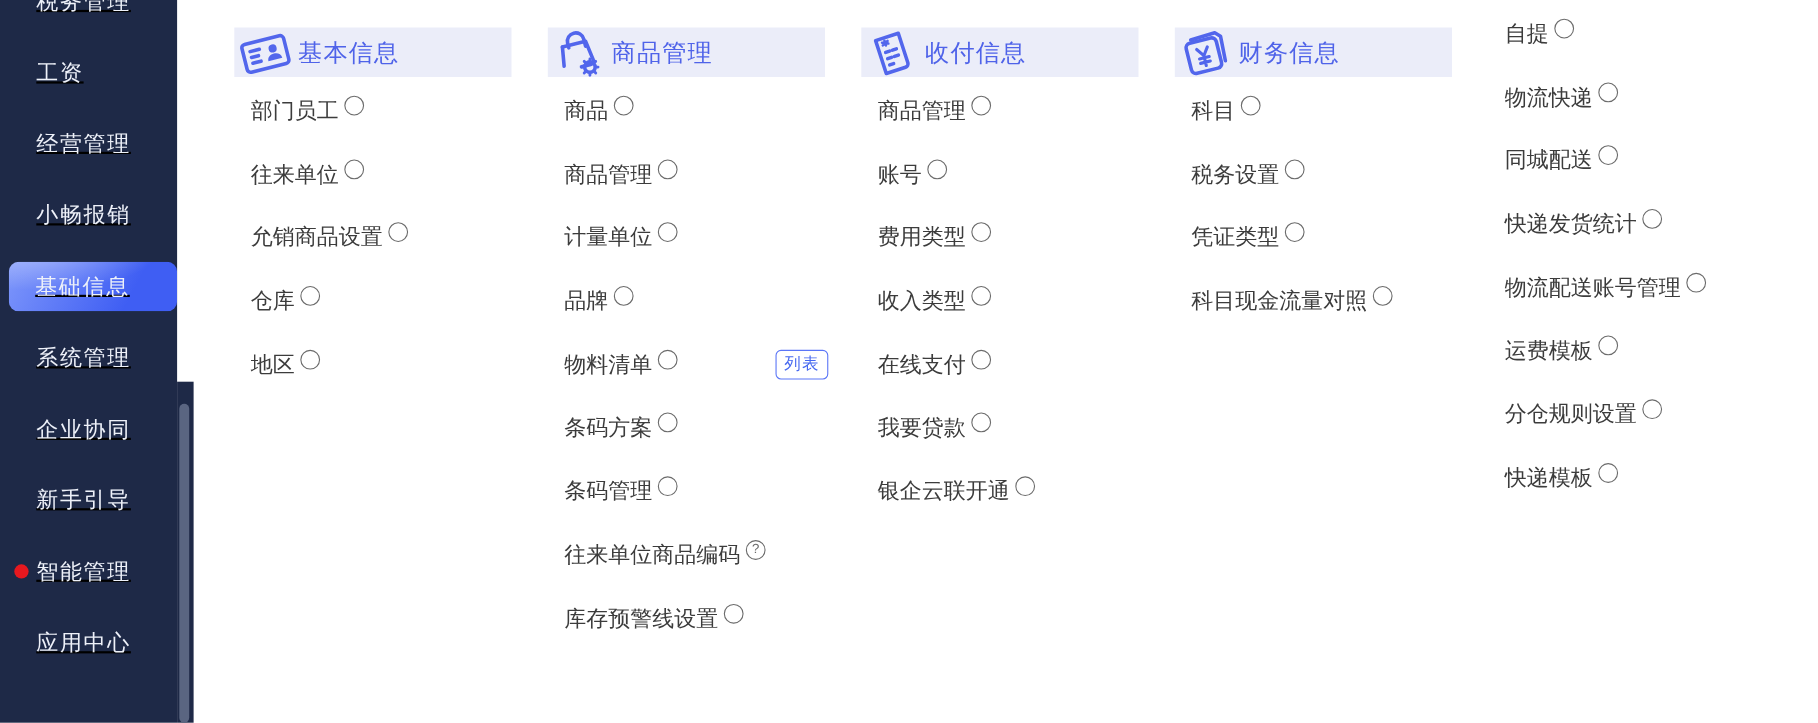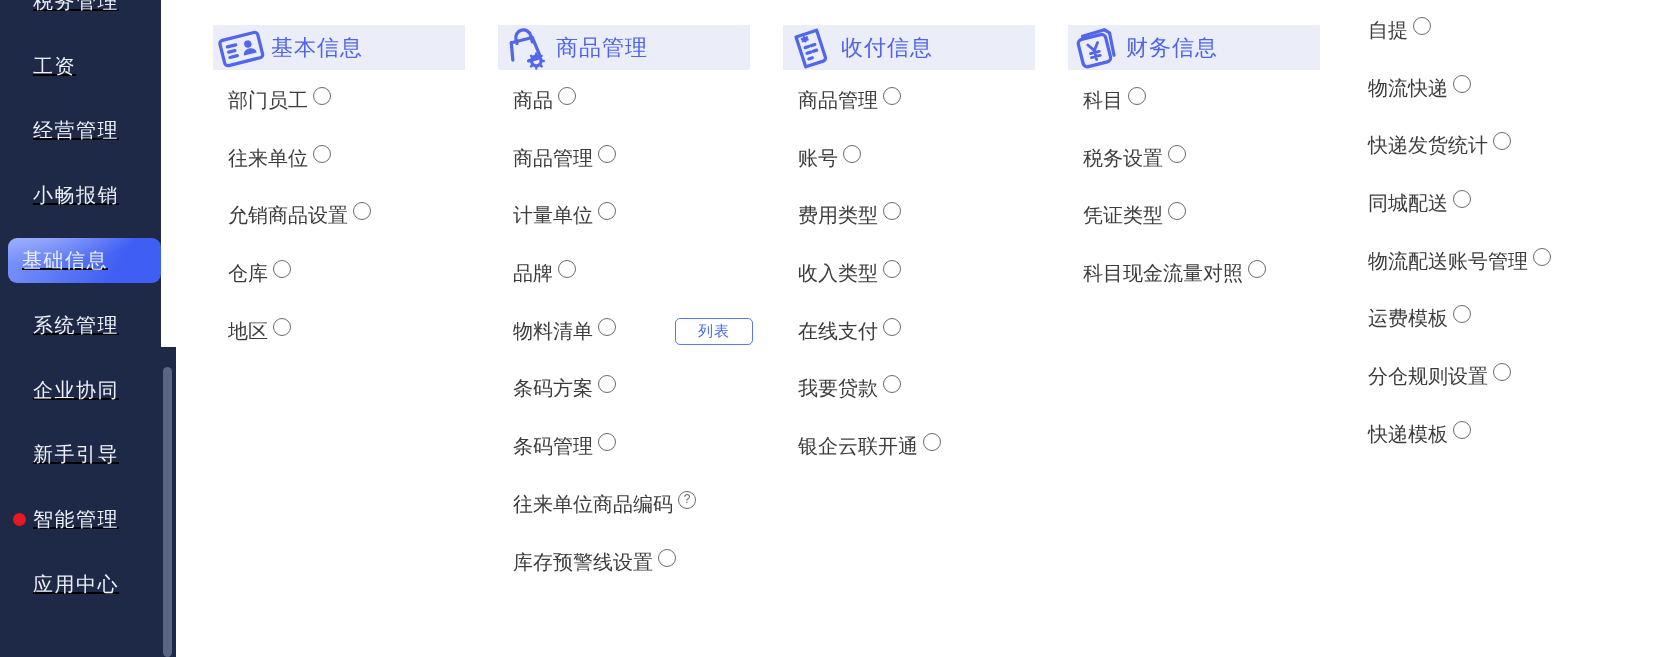--- a/index.html
+++ b/index.html
@@ -26,21 +26,21 @@
     background:var(--sidebar-bg);overflow:hidden;z-index:3;text-decoration:underline;
   }
   .side-list{margin-top:-31px;}
   .side-item{
     height:64.8px;display:flex;align-items:center;
     padding-left:33px;color:var(--sidebar-text);
     font-size:20px;letter-spacing:1.5px;cursor:pointer;position:relative;
     white-space:nowrap;
   }
   .side-item.selected{
-    height:45px;margin:9.9px 0 9.9px 8px;border-radius:9px;padding-left:14px;
+    height:45px;margin:9.9px 0 9.9px 8px;border-radius:9px;padding-left:24px;
     background:
       radial-gradient(130% 150% at 18% -25%, rgba(255,255,255,.38), rgba(255,255,255,0) 55%),
       linear-gradient(118deg, var(--grad-a), var(--grad-b) 72%);
   }
   .side-item .dot{
     position:absolute;left:13px;top:50%;margin-top:-6.5px;
     width:13px;height:13px;border-radius:50%;background:var(--dot);
   }
   .side-strip{
     position:absolute;left:161px;top:347px;width:15px;height:310px;
@@ -62,21 +62,21 @@
   .col-header .hicon svg{width:100%;height:100%;display:block;}
   .col-items{margin-top:17px;}
   .mrow{
     height:57.7px;display:flex;align-items:flex-start;
     padding-left:15px;padding-right:0;font-size:20px;color:var(--item-text);
     cursor:pointer;white-space:nowrap;
   }
   .badge{
     margin-left:auto;margin-right:-3px;
     border:1px solid var(--badge-border);color:#4668f0;background:#fff;
-    border-radius:5px;font-size:15px;line-height:1.25;padding:3px 22px;
+    border-radius:5px;font-size:15px;line-height:1.25;padding:3px 7px;
     letter-spacing:1px;cursor:pointer;
   }
   .help{
     display:inline-block;width:18px;height:18px;margin-left:5px;
     border:1.5px solid #6b6b6b;color:#6b6b6b;border-radius:50%;
     font-size:12px;line-height:15px;text-align:center;cursor:pointer;flex:none;
   }
 </style>
 </head>
 <body>
@@ -282,26 +282,26 @@
     <span>自提</span>
     <span class="help" hidden=""></span>
 
   </div>
         <div class="mrow">
     <span>物流快递</span>
     <span class="help" hidden=""></span>
 
   </div>
         <div class="mrow">
+    <span>同城配送</span>
+    <span class="help" hidden=""></span>
+
+  </div>
+        <div class="mrow">
     <span>快递发货统计</span>
-    <span class="help" hidden=""></span>
-
-  </div>
-        <div class="mrow">
-    <span>同城配送</span>
     <span class="help" hidden=""></span>
 
   </div>
         <div class="mrow">
     <span>物流配送账号管理</span>
     <span class="help" hidden=""></span>
 
   </div>
         <div class="mrow">
     <span>运费模板</span>

